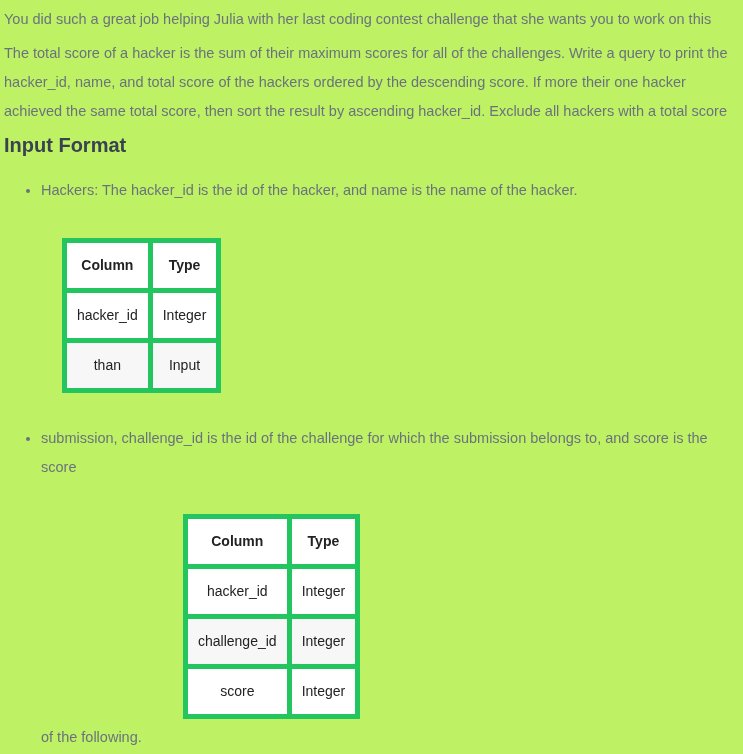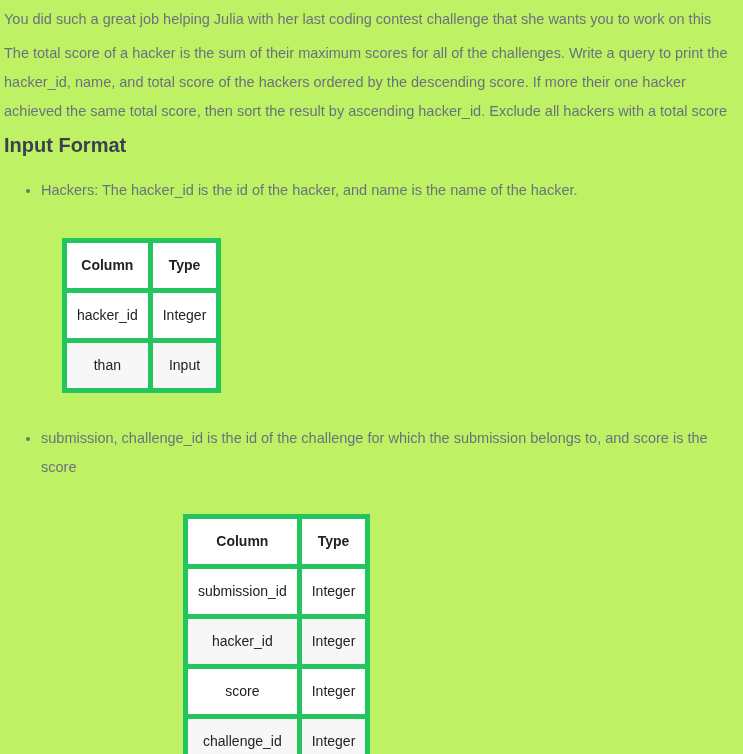--- a/index.html
+++ b/index.html
@@ -114,33 +114,29 @@
 
       <table class="md-table tbl-subs">
         <thead>
           <tr>
             <th class="col1">Column</th>
             <th class="col2">Type</th>
           </tr>
         </thead>
         <tbody>
           <tr>
-            <td>submission_id</td>
-            <td>Integer</td>
-          </tr>
-          <tr>
             <td>hacker_id</td>
             <td>Integer</td>
           </tr>
           <tr>
-            <td>score</td>
+            <td>challenge_id</td>
             <td>Integer</td>
           </tr>
           <tr>
-            <td>challenge_id</td>
+            <td>score</td>
             <td>Integer</td>
           </tr>
         </tbody>
       </table>
 
       <span class="line tail-line">of the following.</span>
     </li>
 
   </ul>
 

